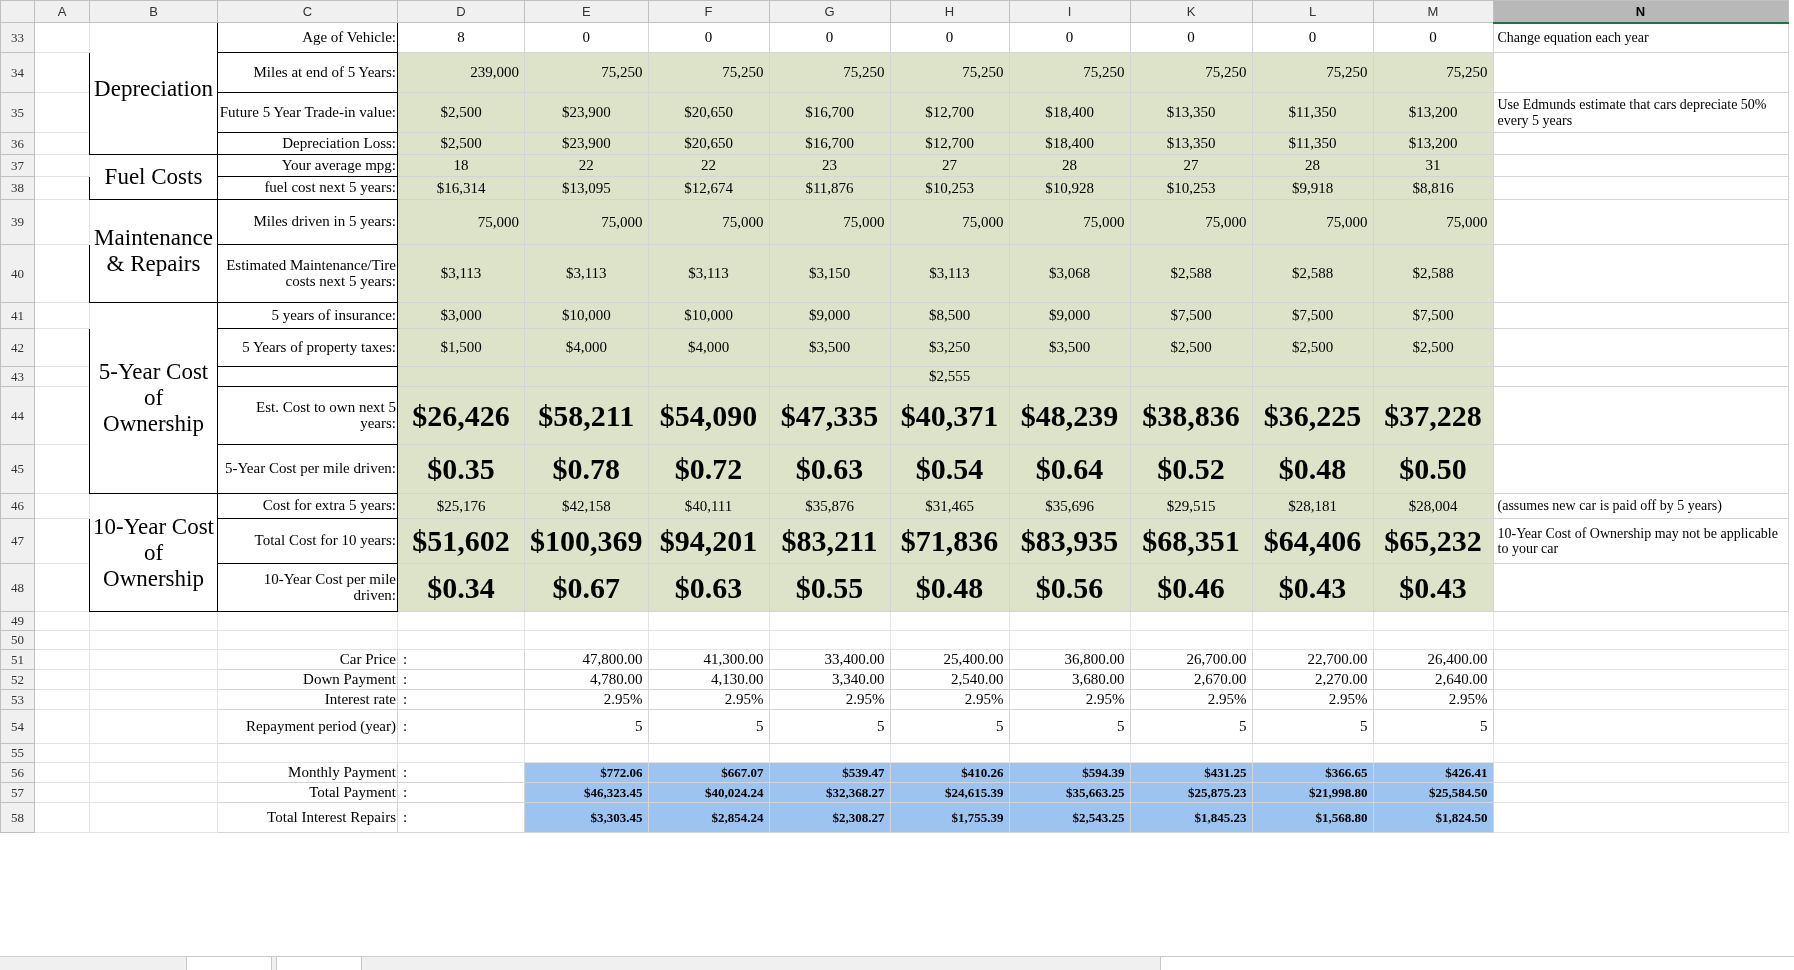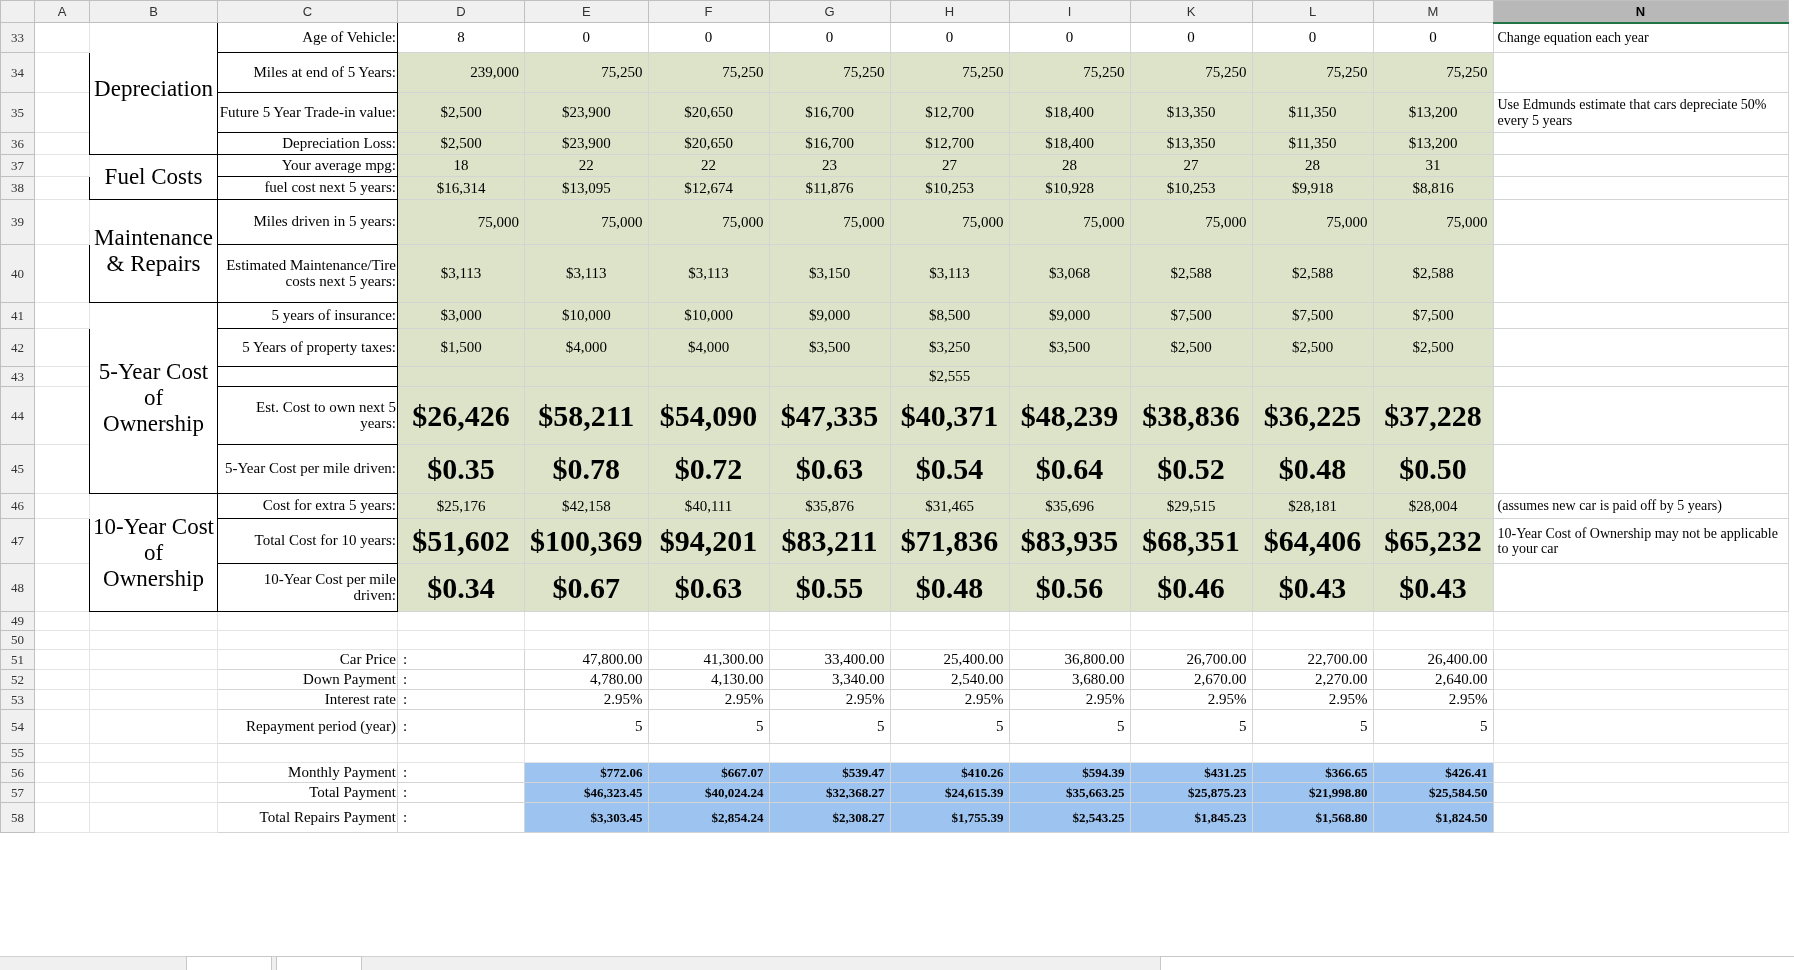--- a/index.html
+++ b/index.html
@@ -537,21 +537,21 @@
           <td class="cell blue r b sml">$35,663.25</td>
           <td class="cell blue r b sml">$25,875.23</td>
           <td class="cell blue r b sml">$21,998.80</td>
           <td class="cell blue r b sml">$25,584.50</td>
           <td class="cell blank"></td>
         </tr>
         <tr>
           <td class="rowhdr" style="height: 30px;">58</td>
           <td class="cell blank"></td>
           <td class="cell blank"></td>
-          <td class="rowlabel">Total Repairs Payment</td>
+          <td class="rowlabel">Total Interest Repairs</td>
           <td class="cell white l">:</td>
           <td class="cell blue r b sml">$3,303.45</td>
           <td class="cell blue r b sml">$2,854.24</td>
           <td class="cell blue r b sml">$2,308.27</td>
           <td class="cell blue r b sml">$1,755.39</td>
           <td class="cell blue r b sml">$2,543.25</td>
           <td class="cell blue r b sml">$1,845.23</td>
           <td class="cell blue r b sml">$1,568.80</td>
           <td class="cell blue r b sml">$1,824.50</td>
           <td class="cell blank"></td>

